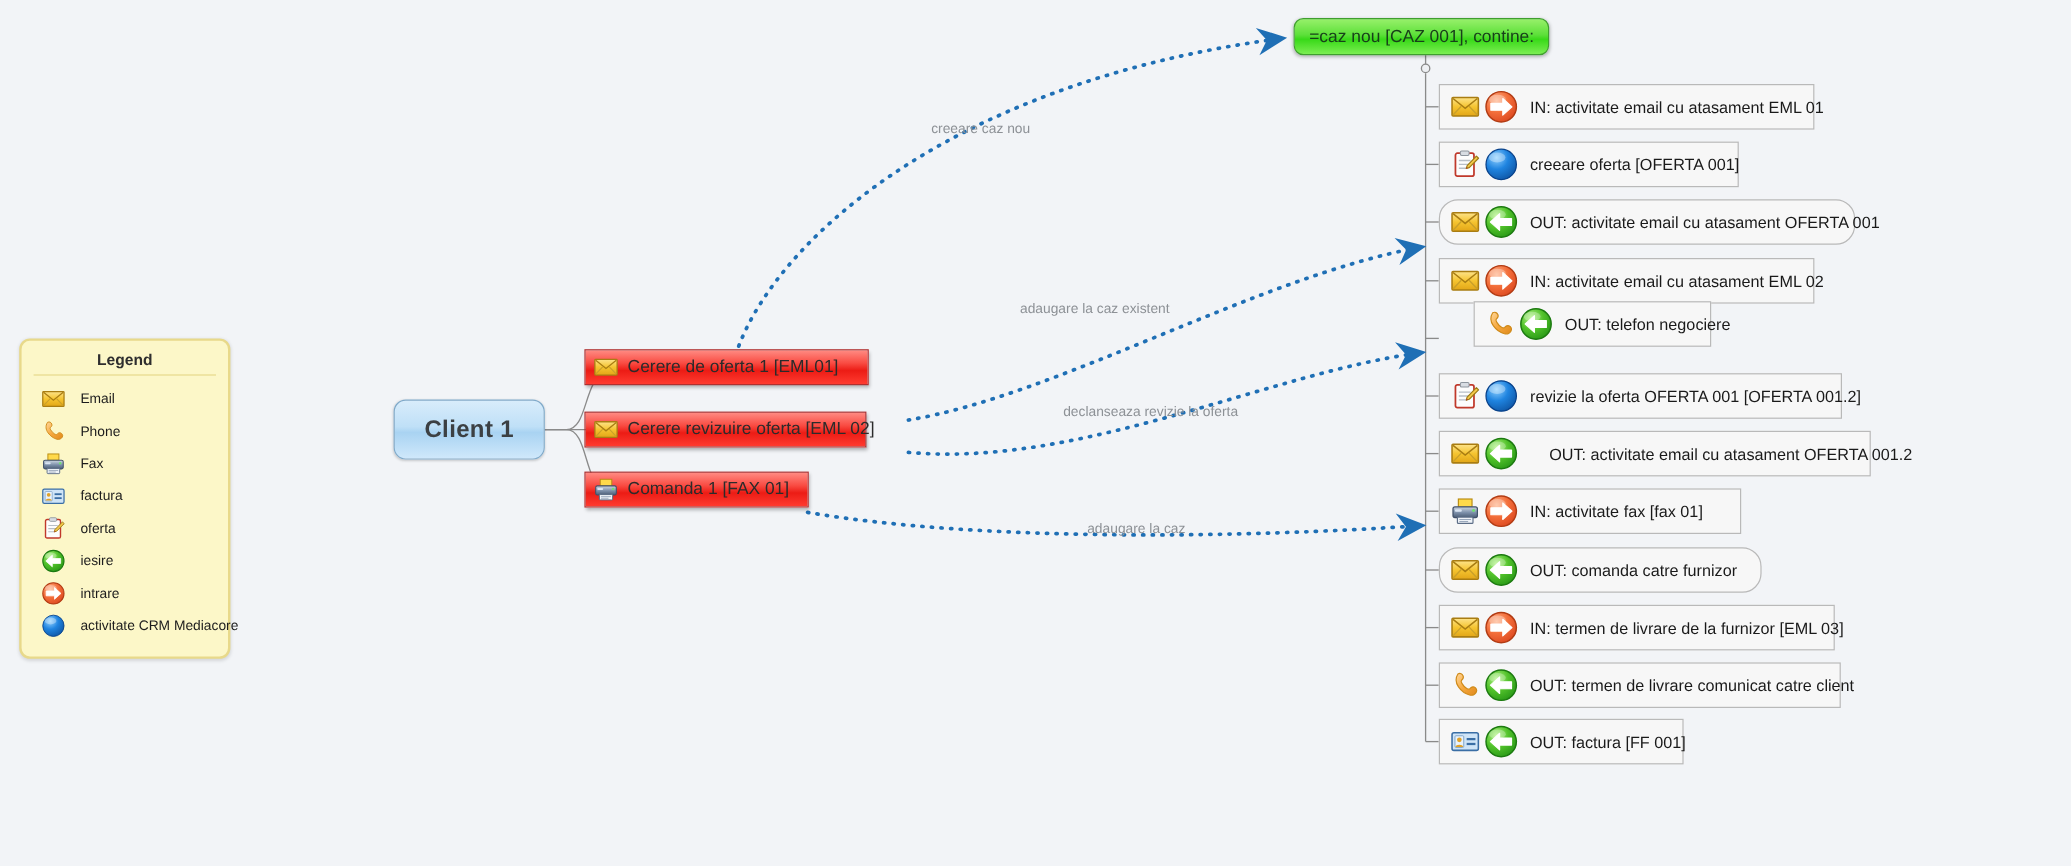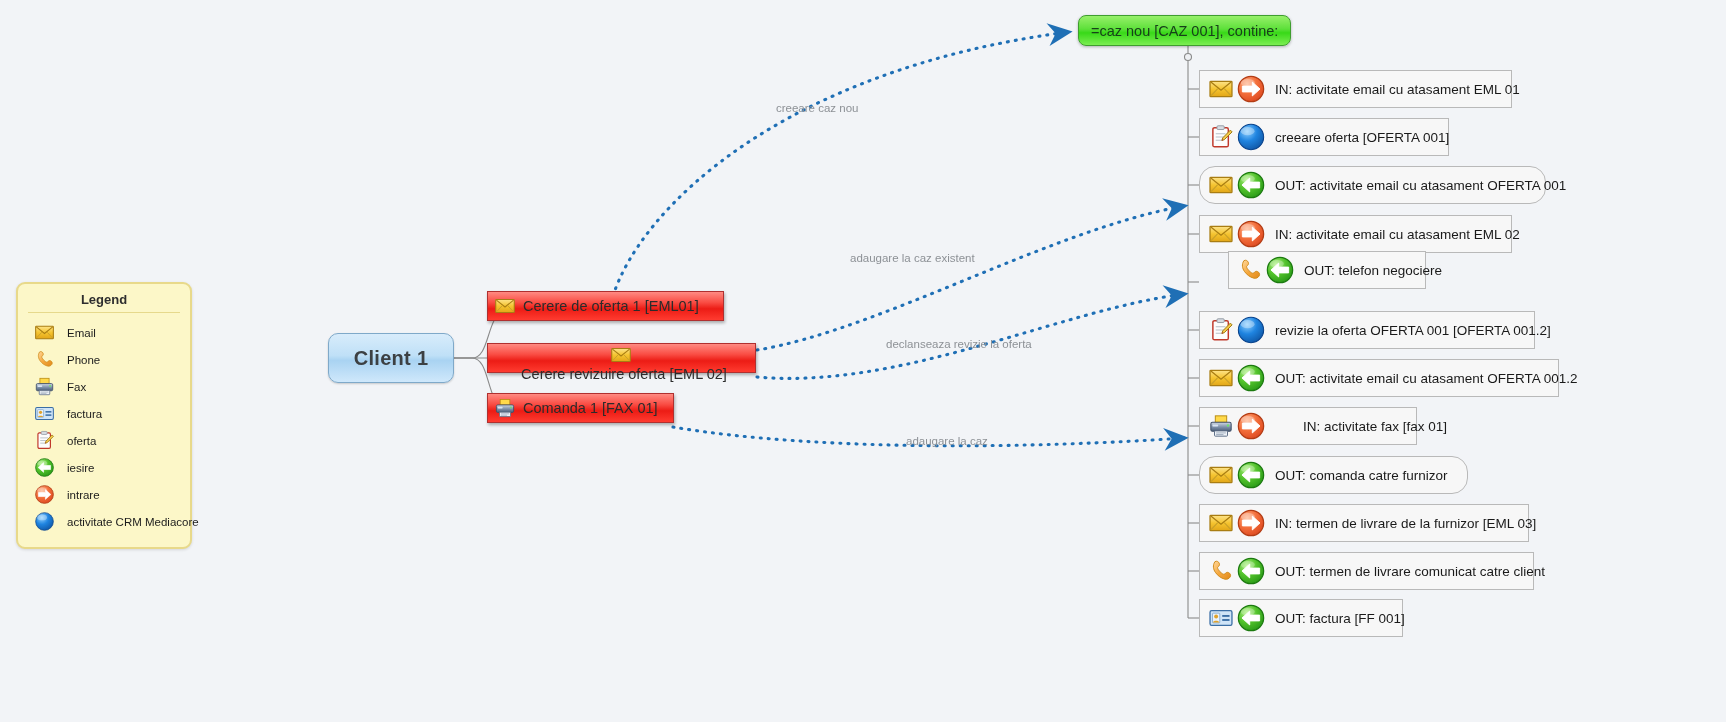--- a/index.html
+++ b/index.html
@@ -290,21 +290,21 @@
 
   <div class="node red-node" style="left:487px;top:291px;width:237px;">
     <span>
         <svg width="22" height="22" style="display:block">
           <use href="#ico-email"></use>
         </svg>
       </span>
     <span class="label">Cerere de oferta 1 [EML01]</span>
   </div>
 
-  <div class="node red-node" style="left:487px;top:343px;width:269px;flex-direction:column;">
+  <div class="node red-node" style="left:487px;top:343px;width:235px;">
     <span>
         <svg width="22" height="22" style="display:block">
           <use href="#ico-email"></use>
         </svg>
       </span>
     <span class="label">Cerere revizuire oferta [EML 02]</span>
   </div>
 
   <div class="node red-node" style="left:487px;top:393px;width:187px;">
     <span>
@@ -408,37 +408,37 @@
         </span>
       <span class="ic2">
           <svg width="30" height="30" style="display:block">
             <use href="#ico-crm"></use>
           </svg>
         </span>
     </span>
     <span class="label">revizie la oferta OFERTA 001 [OFERTA 001.2]</span>
   </div>
 
-  <div class="node act-node" style="left:1199px;top:359px;width:360px;">
+  <div class="node act-node" style="left:1199px;top:359px;width:360px;gap:16px;">
     <span class="icons">
       <span>
           <svg width="26" height="26" style="display:block">
             <use href="#ico-email"></use>
           </svg>
         </span>
       <span class="ic2">
           <svg width="30" height="30" style="display:block">
             <use href="#ico-out"></use>
           </svg>
         </span>
     </span>
     <span class="label">OUT: activitate email cu atasament OFERTA 001.2</span>
   </div>
 
-  <div class="node act-node" style="left:1199px;top:407px;width:218px;gap:28px;">
+  <div class="node act-node" style="left:1199px;top:407px;width:252px;">
     <span class="icons">
       <span>
           <svg width="26" height="26" style="display:block">
             <use href="#ico-fax"></use>
           </svg>
         </span>
       <span class="ic2">
           <svg width="30" height="30" style="display:block">
             <use href="#ico-in"></use>
           </svg>

